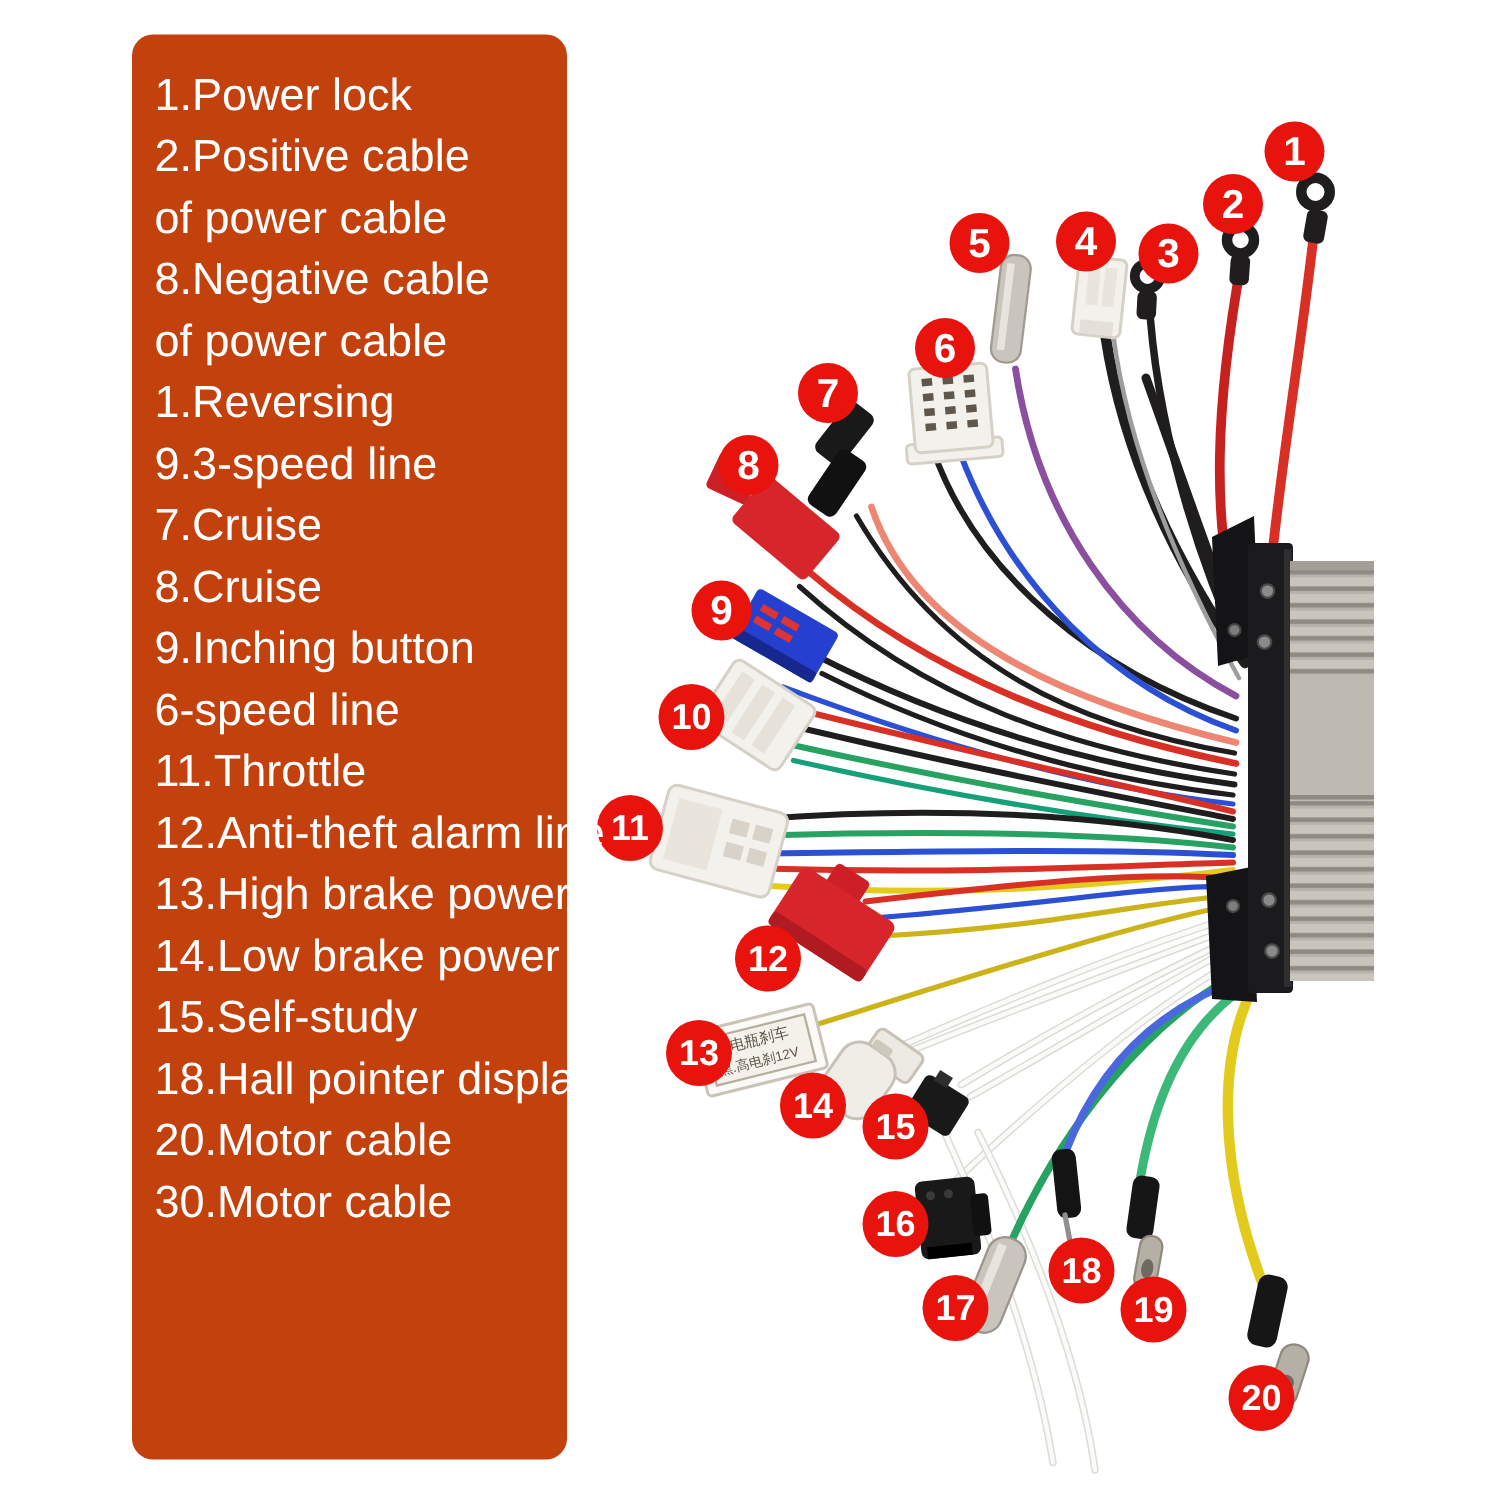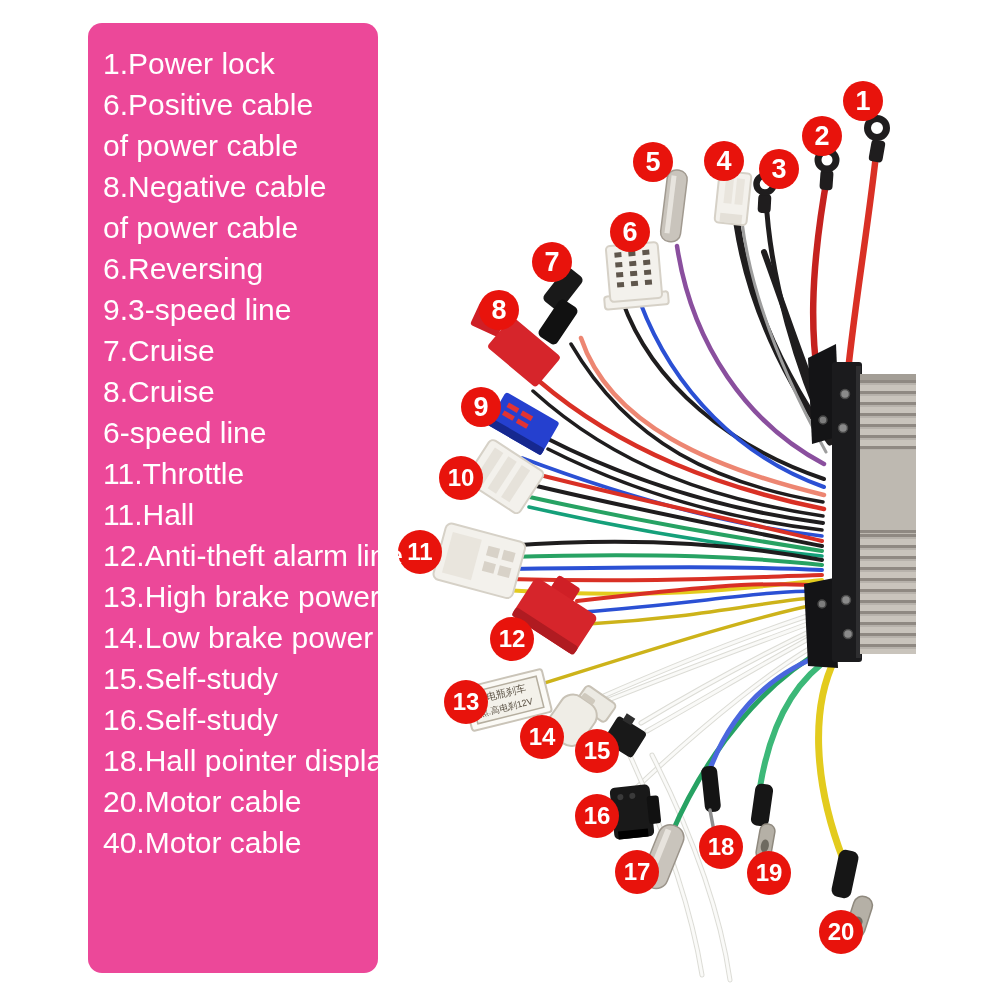--- a/index.html
+++ b/index.html
@@ -3,21 +3,21 @@
 <meta charset="utf-8">
 <style>
   html,body{margin:0;padding:0;}
   body{
     width:1001px;height:1001px;position:relative;overflow:hidden;
     background:#ffffff;font-family:"Liberation Sans",sans-serif;
   }
   .photo-svg{position:absolute;left:0;top:0;}
   .legend{
     position:absolute;left:88px;top:23px;width:290px;height:950px;
-    background:#ec4899;border-radius:14px;box-sizing:border-box;
+    background:#c2410c;border-radius:14px;box-sizing:border-box;
     padding:20px 0 0 15px;color:#ffffff;font-size:30px;
   }
   .legend-line{height:41px;line-height:41px;white-space:nowrap;}
   .wire{fill:none;stroke-linecap:round;}
   .cwhite{stroke:#d6d1c7;stroke-width:2;}
   .badge-num{fill:#ffffff;font-weight:bold;text-anchor:middle;}
   .tagtext{fill:#5a5144;}
 </style>
 </head>
 <body>
@@ -343,32 +343,31 @@
       </g>
     <g>
         <circle cx="841" cy="932" r="22" fill="#e8130c"></circle>
         <text class="badge-num" x="841" y="940" font-size="24">20</text>
       </g>
   </g>
 </svg>
 
 <div class="legend">
   <div class="legend-line">1.Power lock</div>
-  <div class="legend-line">6.Positive cable</div>
+  <div class="legend-line">2.Positive cable</div>
   <div class="legend-line">of power cable</div>
   <div class="legend-line">8.Negative cable</div>
   <div class="legend-line">of power cable</div>
-  <div class="legend-line">6.Reversing</div>
+  <div class="legend-line">1.Reversing</div>
   <div class="legend-line">9.3-speed line</div>
   <div class="legend-line">7.Cruise</div>
   <div class="legend-line">8.Cruise</div>
+  <div class="legend-line">9.Inching button</div>
   <div class="legend-line">6-speed line</div>
   <div class="legend-line">11.Throttle</div>
-  <div class="legend-line">11.Hall</div>
   <div class="legend-line">12.Anti-theft alarm line</div>
   <div class="legend-line">13.High brake power off</div>
   <div class="legend-line">14.Low brake power off</div>
   <div class="legend-line">15.Self-study</div>
-  <div class="legend-line">16.Self-study</div>
   <div class="legend-line">18.Hall pointer display</div>
   <div class="legend-line">20.Motor cable</div>
-  <div class="legend-line">40.Motor cable</div>
+  <div class="legend-line">30.Motor cable</div>
 </div>
 
 </body></html>

